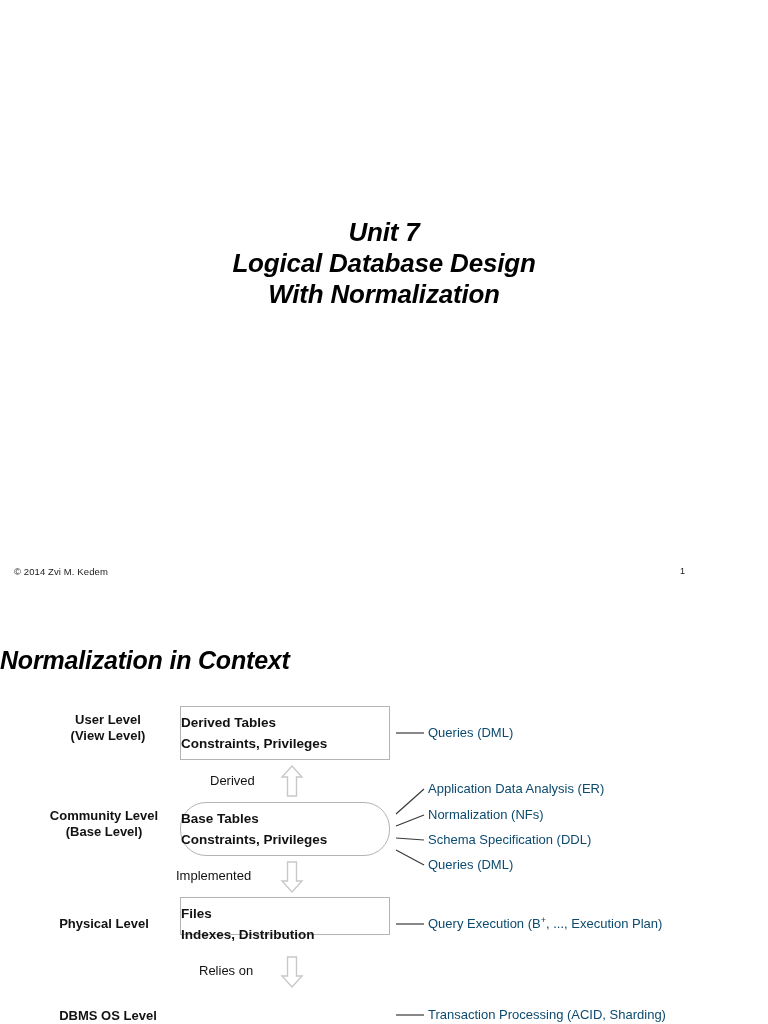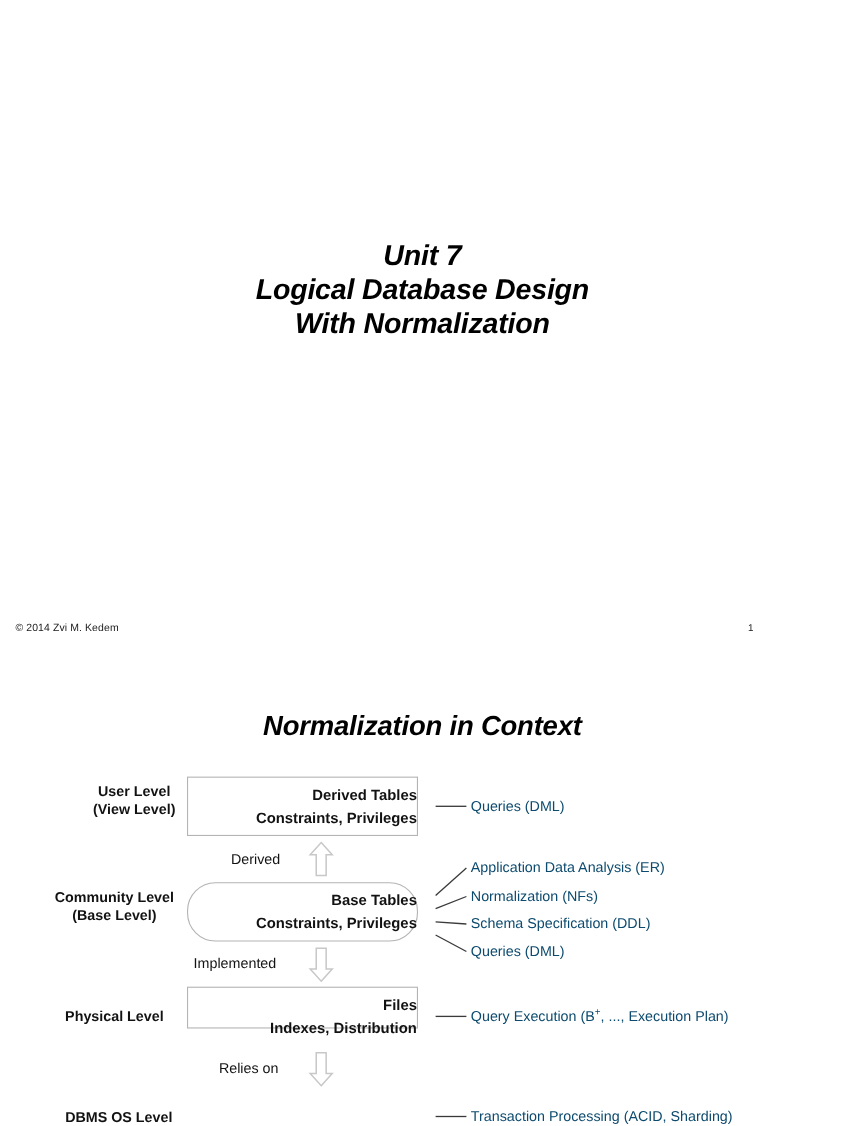--- a/index.html
+++ b/index.html
@@ -61,21 +61,21 @@
     left: 0;
     top: 600px;
     width: 768px;
     height: 424px;
   }
   .slide-heading {
     position: absolute;
     left: 0;
     top: 25px;
     width: 768px;
-    text-align: center;
+    text-align: left;
     font-size: 25px;
     font-weight: bold;
     font-style: italic;
     letter-spacing: -0.2px;
   }
 
   
   #diagram {
     position: absolute;
     left: 0;
@@ -89,26 +89,26 @@
     text-align: center;
     font-size: 13px;
     font-weight: bold;
     line-height: 16px;
     color: #121212;
     white-space: nowrap;
   }
 
   .node-box {
     position: absolute;
-    left: 170px;
+    left: 180px;
     width: 210px;
     box-sizing: border-box;
     background: #ffffff;
     border: 1px solid #b4b4b4;
-    text-align: right;
+    text-align: left;
     color: #121212;
   }
   .node-box.dark { border-color: #3a3a3a; }
   .node-line {
     display: block;
     font-size: 13.5px;
     font-weight: bold;
     line-height: 21px;
     white-space: nowrap;
   }
@@ -174,21 +174,21 @@
       <line x1="396" y1="214" x2="424" y2="189" stroke="#3a3a3a" stroke-width="1.2"></line>
       <line x1="396" y1="226" x2="424" y2="215" stroke="#3a3a3a" stroke-width="1.2"></line>
       <line x1="396" y1="238" x2="424" y2="240" stroke="#3a3a3a" stroke-width="1.2"></line>
       <line x1="396" y1="250" x2="424" y2="265" stroke="#3a3a3a" stroke-width="1.2"></line>
 
       <line x1="396" y1="324" x2="424" y2="324" stroke="#3a3a3a" stroke-width="1.2"></line>
 
       <line x1="396" y1="415" x2="424" y2="415" stroke="#3a3a3a" stroke-width="1.2"></line>
     </svg>
 
-    <div class="level-label" style="left:56px; top:112px; width:132px;">
+    <div class="level-label" style="left:42px; top:112px; width:132px;">
       <span>User Level</span><br>
       <span>(View Level)</span>
     </div>
 
     <div class="node-box" style="top:106px; height:54px; padding-top:5px;">
       <span class="node-line">Derived Tables</span>
       <span class="node-line">Constraints, Privileges</span>
     </div>
 
     <div class="annotation" style="left:428px; top:125px;">

